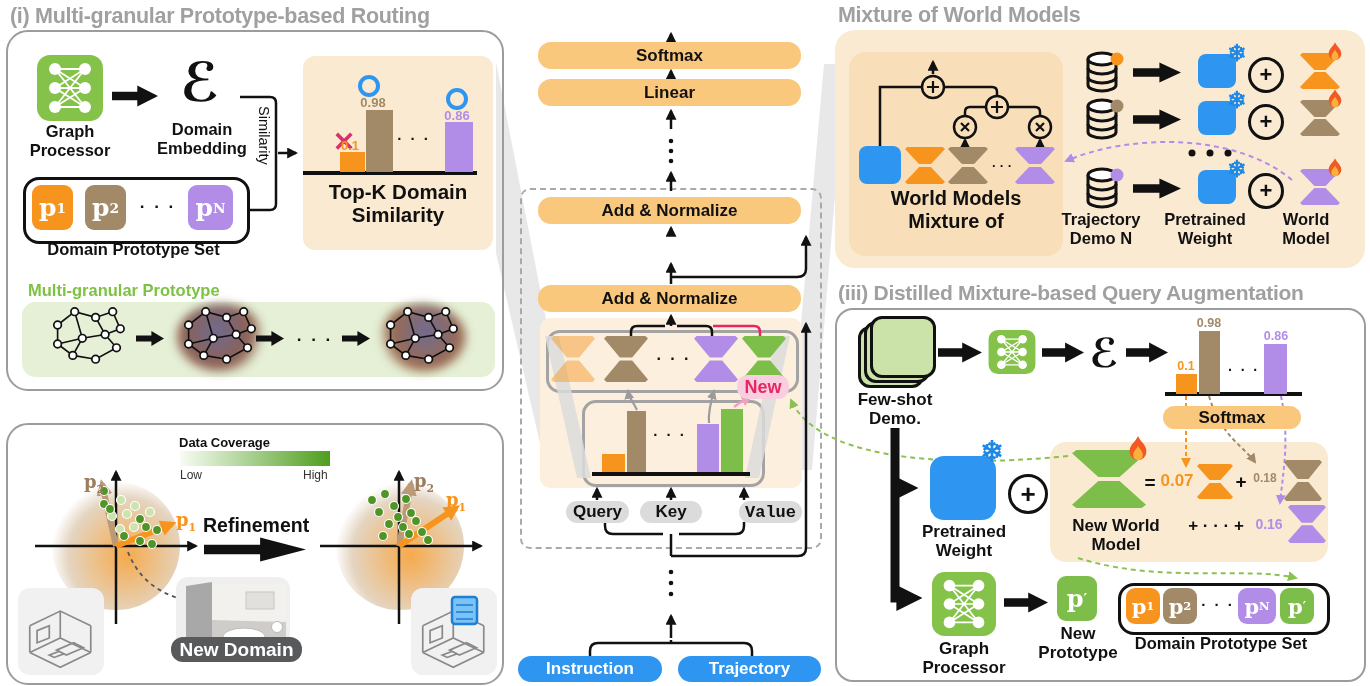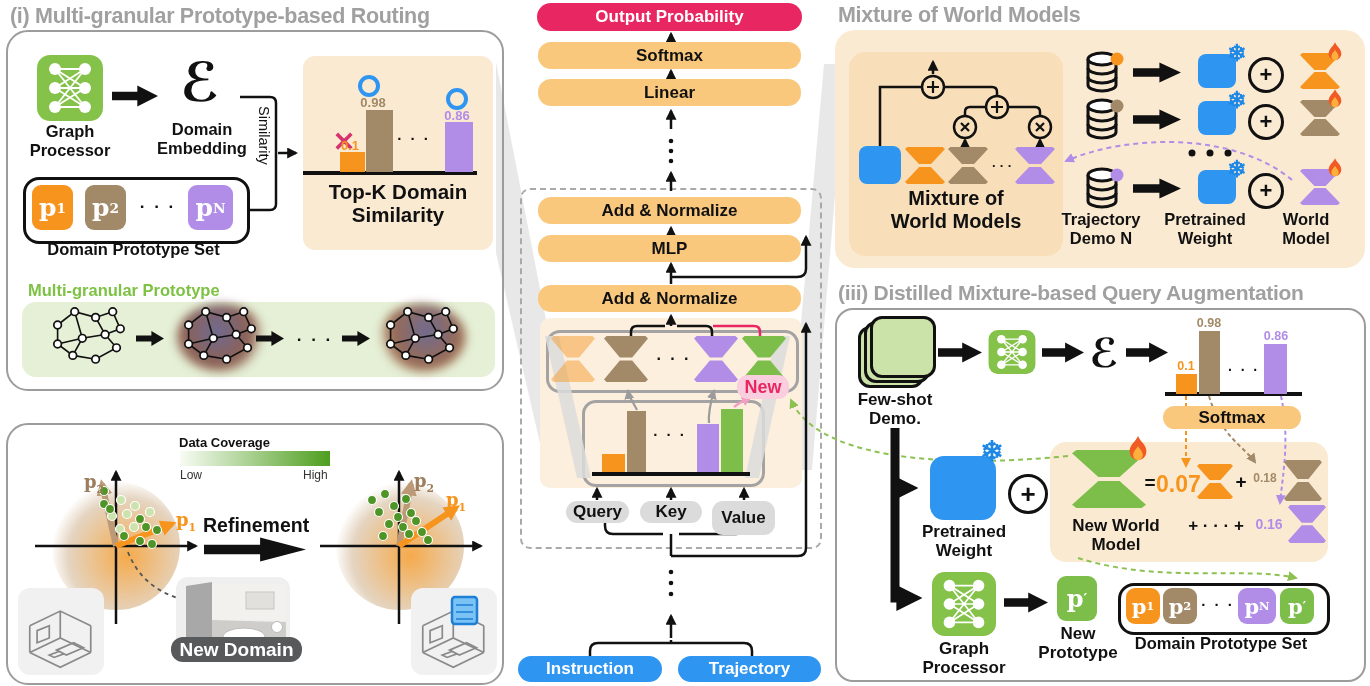--- a/index.html
+++ b/index.html
@@ -341,25 +341,23 @@
   <div class="plbl" style="left:176px;top:509px;color:var(--orange);">
     <span>p</span><sub>1</sub></div>
   <div class="lbl" style="left:203px;top:514px;width:104px;font-size:19.5px;">Refinement</div>
   <div class="barrow" style="left:204px;top:536px;width:102px;height:27px;"></div>
   <div class="plbl" style="left:414px;top:470px;color:#9C7E5E;">
     <span>p</span><sub>2</sub></div>
   <div class="plbl" style="left:446px;top:489px;color:var(--orange);">
     <span>p</span><sub>1</sub></div>
   <div class="pill" style="left:171px;top:637px;width:131px;height:25px;background:#58595B;color:#fff;font-size:19px;border-radius:12px;">New Domain</div>
 
-  <div class="pill" style="left:537px;top:3px;width:265px;height:28px;background:var(--crimson);color:#fff;border-radius:14px;">Output Probability</div>
   <div class="pill" style="left:538px;top:42px;width:263px;height:27px;background:var(--pill);">Softmax</div>
   <div class="pill" style="left:538px;top:79px;width:263px;height:27px;background:var(--pill);">Linear</div>
   <div class="pill" style="left:538px;top:197px;width:263px;height:27px;background:var(--pill);">Add &amp; Normalize</div>
-  <div class="pill" style="left:538px;top:235px;width:263px;height:27px;background:var(--pill);">MLP</div>
   <div class="pill" style="left:538px;top:285px;width:263px;height:27px;background:var(--pill);">Add &amp; Normalize</div>
 
   <div class="hg" style="left:551px;top:336px;width:44px;height:46px;color:var(--orange);opacity:.45;">
       <div class="t"></div>
       <div class="b"></div>
     </div>
   <div class="hg" style="left:604px;top:336px;width:44px;height:46px;color:var(--brown);">
       <div class="t"></div>
       <div class="b"></div>
     </div>
@@ -376,42 +374,42 @@
 
   <div class="bar" style="left:602px;top:454px;width:23px;height:19px;background:var(--orange);"></div>
   <div class="bar" style="left:627px;top:411px;width:19px;height:62px;background:var(--brown);"></div>
   <div class="dots" style="left:650px;top:426px;width:40px;font-size:15px;">· · ·</div>
   <div class="bar" style="left:697px;top:424px;width:22px;height:49px;background:var(--purple);"></div>
   <div class="bar" style="left:721px;top:409px;width:22px;height:64px;background:var(--green);"></div>
   <div class="bar" style="left:592px;top:472px;width:158px;height:4px;background:#111;"></div>
 
   <div class="pill" style="left:566px;top:501px;width:63px;height:22px;background:var(--grey-pill);border-radius:11px;">Query</div>
   <div class="pill" style="left:640px;top:501px;width:62px;height:22px;background:var(--grey-pill);border-radius:11px;">Key</div>
-  <div class="pill" style="left:712px;top:501px;width:63px;height:34px;background:var(--grey-pill);border-radius:11px;">Value</div>
+  <div class="pill" style="left:739px;top:501px;width:63px;height:22px;background:var(--grey-pill);border-radius:11px;font-family:Liberation Mono, monospace;">Value</div>
   <div class="pill" style="left:518px;top:656px;width:144px;height:26px;background:var(--blue);color:#fff;">Instruction</div>
   <div class="pill" style="left:678px;top:656px;width:143px;height:26px;background:var(--blue);color:#fff;">Trajectory</div>
 
   <div class="ptitle" style="left:838px;top:3px;">Mixture of World Models</div>
   <div class="abs z3" style="left:859px;top:146px;width:42px;height:38px;background:var(--blue);border-radius:8px;"></div>
   <div class="hg" style="left:905px;top:147px;width:40px;height:37px;color:var(--orange);">
       <div class="t"></div>
       <div class="b"></div>
     </div>
   <div class="hg" style="left:948px;top:147px;width:40px;height:37px;color:var(--brown);">
       <div class="t"></div>
       <div class="b"></div>
     </div>
   <div class="dots" style="left:988px;top:158px;width:28px;font-size:13px;letter-spacing:0;">· · ·</div>
   <div class="hg" style="left:1015px;top:147px;width:40px;height:37px;color:var(--purple);">
       <div class="t"></div>
       <div class="b"></div>
     </div>
   <div class="l lbl" style="left:860px;top:187px;width:192px;font-size:20px;">
-    <div>Mixture of</div>
-      <div>World Models</div>
+    <div>World Models</div>
+      <div>Mixture of</div>
   </div>
 
   <div class="abs z3" style="left:1083px;top:50px;width:42px;height:44px;">
     <svg width="42" height="44" viewBox="0 0 42 44">
         <path d="M5,9 V35 A14,6 0 0 0 33,35 V9" stroke="#111" stroke-width="3" fill="none"></path>
         <ellipse cx="19" cy="9" rx="14" ry="6" stroke="#111" stroke-width="3" fill="#fff"></ellipse>
         <path d="M5,18 A14,6 0 0 0 33,18 M5,27 A14,6 0 0 0 33,27" stroke="#111" stroke-width="3" fill="none"></path>
         <circle cx="34" cy="9" r="6.5" fill="#F7941E"></circle>
       </svg></div>
   <div class="barrow" style="left:1133px;top:61px;width:48px;height:23px;"></div>
@@ -545,21 +543,21 @@
     <svg width="24" height="29" viewBox="0 0 20 24">
         <path d="M10 0 C12 5 17 7 17 13 A7 7 0 0 1 3 13 C3 7 8 5 10 0 Z" fill="#F15A24"></path>
         <path d="M10 8 C11 11 14 12 14 16 A4 4 0 0 1 6 16 C6 12 9 11 10 8 Z" fill="#FBB03B"></path>
       </svg></div>
   <div class="lbl" style="left:1056px;top:516px;width:120px;font-size:17px;">
     <div>New World</div>
       <div>Model</div>
     </div>
 
   <div class="num" style="left:1142px;top:472px;width:16px;font-size:19px;">=</div>
-  <div class="num" style="left:1156px;top:471px;width:42px;font-size:23px;color:var(--orange);">0.07</div>
+  <div class="num" style="left:1156px;top:471px;width:42px;font-size:17px;color:var(--orange);">0.07</div>
   <div class="hg" style="left:1197px;top:464px;width:36px;height:35px;color:var(--orange);">
       <div class="t"></div>
       <div class="b"></div>
     </div>
   <div class="num" style="left:1234px;top:471px;width:14px;font-size:19px;">+</div>
   <div class="num" style="left:1244px;top:471px;width:42px;font-size:12px;color:var(--brown);">0.18</div>
   <div class="hg" style="left:1284px;top:460px;width:38px;height:41px;color:var(--brown);">
       <div class="t"></div>
       <div class="b"></div>
     </div>

